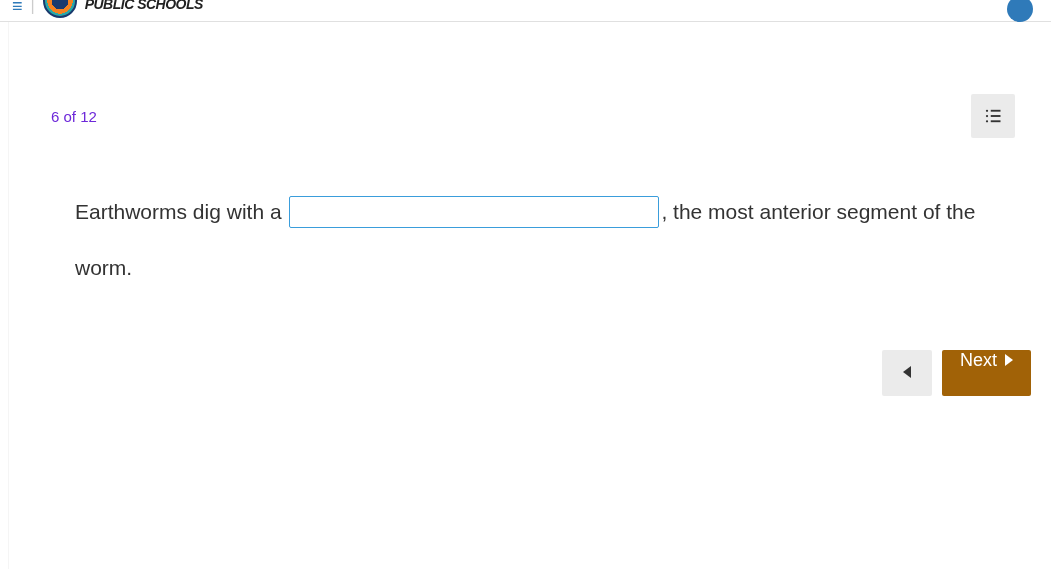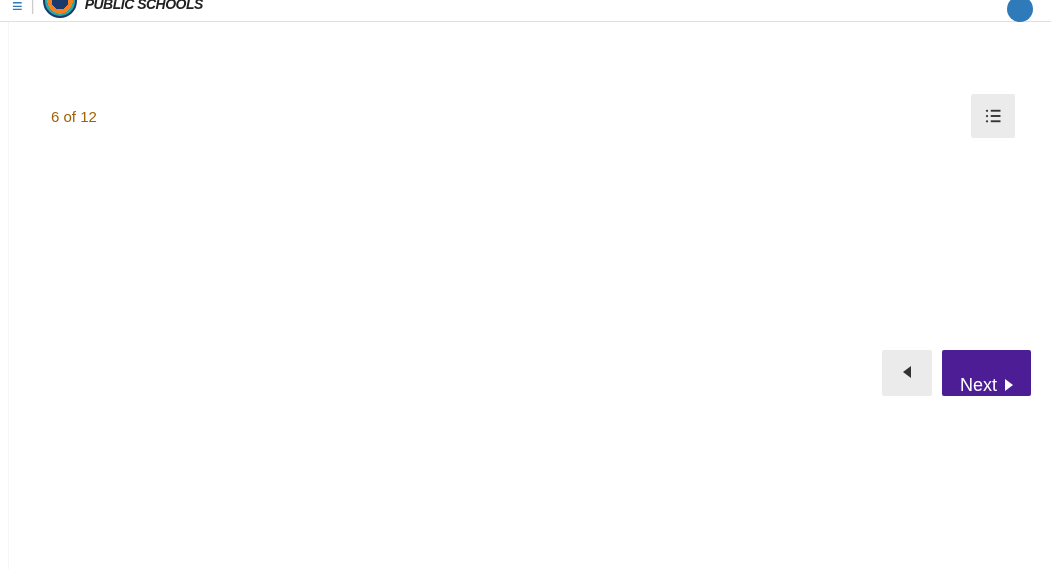--- a/index.html
+++ b/index.html
@@ -81,21 +81,21 @@
       color: #333;
     }
     .progress-row {
       display: flex;
       justify-content: space-between;
       align-items: center;
       margin-top: 38px;
     }
     .progress-text {
       font-size: 15px;
-      color: #a16207;
+      color: #6d28d9;
     }
     .list-btn {
       width: 44px;
       height: 44px;
       background: #ebebeb;
       display: flex;
       align-items: center;
       justify-content: center;
       cursor: pointer;
       border-radius: 2px;
@@ -142,24 +142,24 @@
       align-items: center;
       justify-content: center;
       cursor: pointer;
       border-radius: 2px;
       color: #333;
       font-size: 16px;
     }
     .btn-next {
       height: 46px;
       padding: 0 18px;
-      background: #4c1d95;
+      background: #a16207;
       color: #fff;
       display: flex;
-      align-items: flex-end;
+      align-items: flex-start;
       justify-content: center;
       gap: 8px;
       cursor: pointer;
       border-radius: 2px;
       font-size: 18px;
     }
     .tri-left::before {
       content: "";
       display: inline-block;
       border-top: 6px solid transparent;
@@ -199,20 +199,23 @@
         <circle cx="4" cy="5" r="1.5" fill="#333" stroke="none"></circle>
         <line x1="9" y1="5" x2="22" y2="5"></line>
         <circle cx="4" cy="12" r="1.5" fill="#333" stroke="none"></circle>
         <line x1="9" y1="12" x2="22" y2="12"></line>
         <circle cx="4" cy="19" r="1.5" fill="#333" stroke="none"></circle>
         <line x1="9" y1="19" x2="22" y2="19"></line>
       </svg>
     </div>
   </div>
 
+  <div class="question-area">
+    <span>Earthworms dig with a </span><input type="text" class="blank-input" autofocus="" value="" style=""><span>, the most anterior segment of the worm.</span>
+  </div>
 
   <div class="nav-buttons">
     <div class="btn-prev">
       <span class="tri-left"></span>
     </div>
     <div class="btn-next">
       <span>Next</span>
       <span class="tri-right"></span>
     </div>
   </div>

